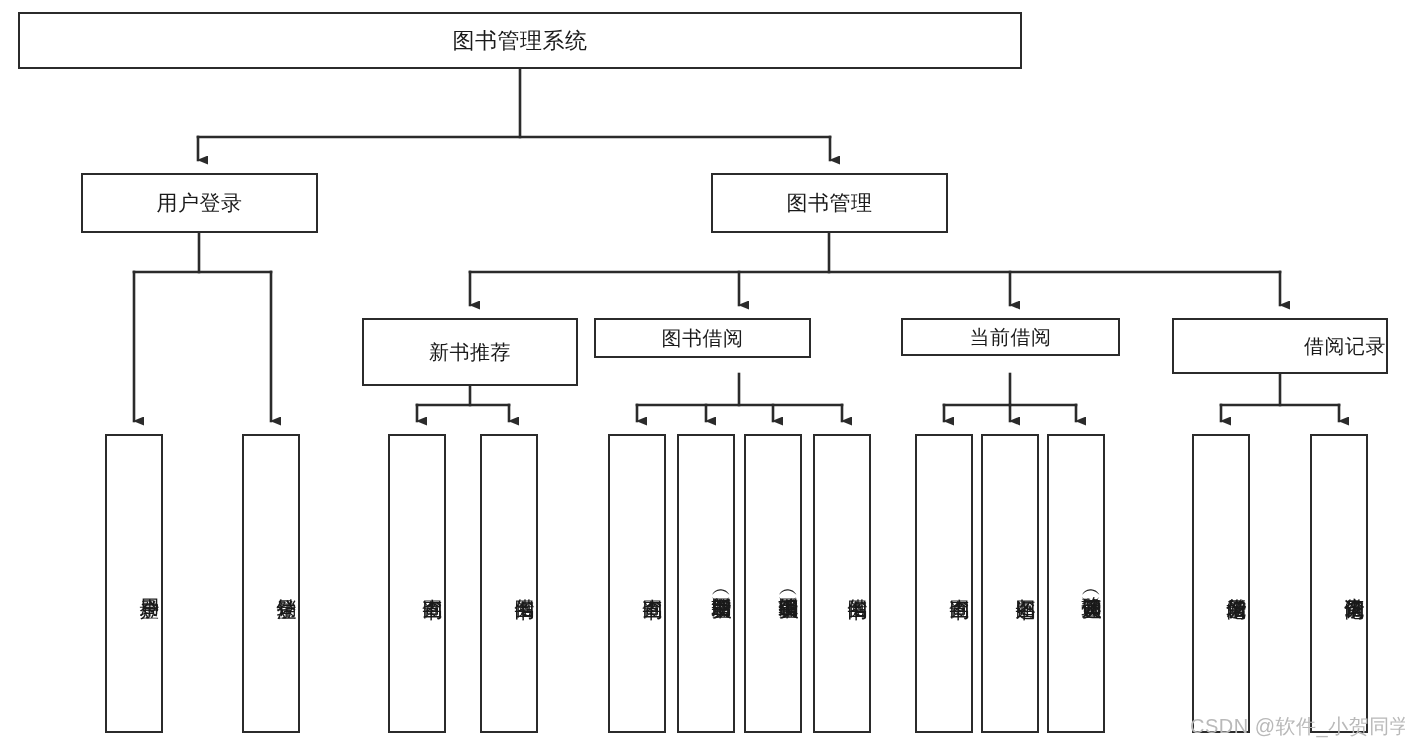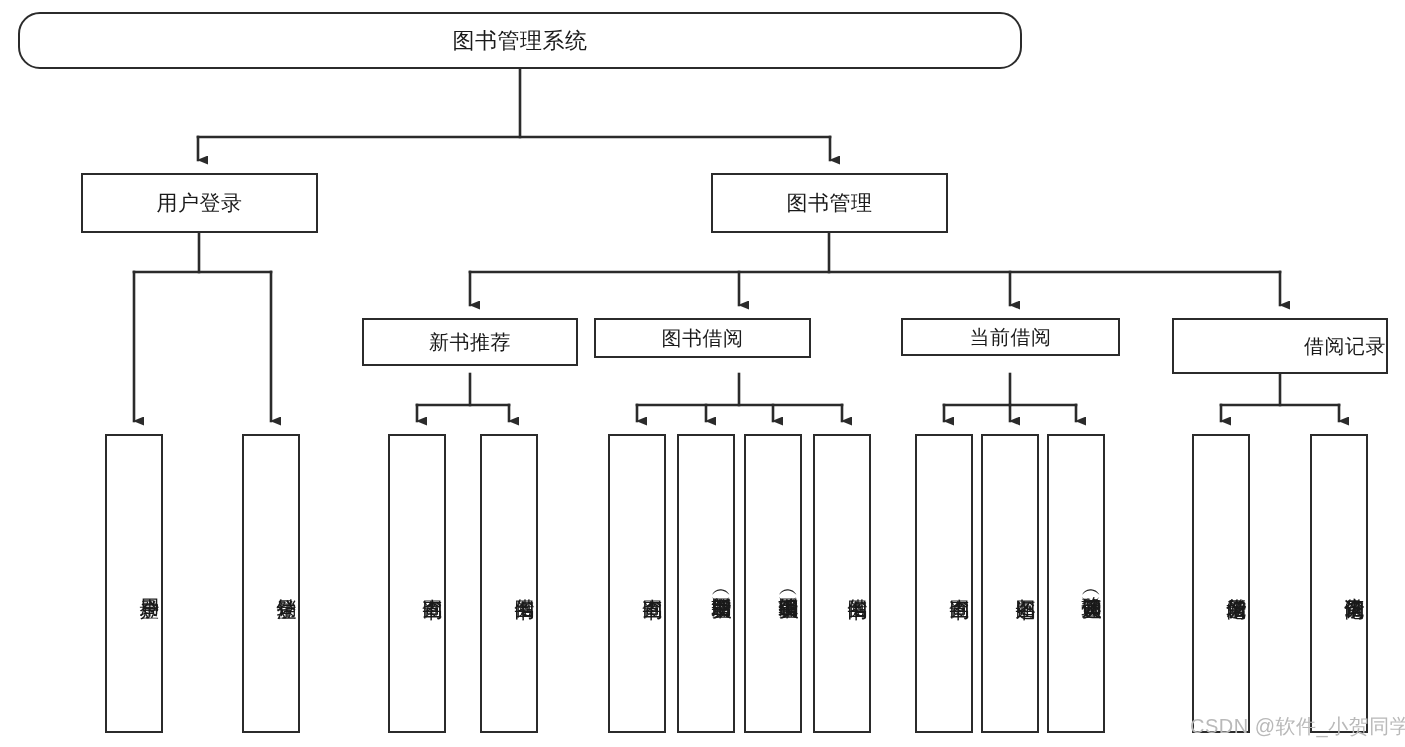--- a/index.html
+++ b/index.html
@@ -121,32 +121,32 @@
       <path d="M 1010,405 L 1010,421" marker-end="url(#arrowhead)"></path>
       <path d="M 1076,405 L 1076,421" marker-end="url(#arrowhead)"></path>
 
       <path d="M 1280,374 L 1280,405"></path>
       <path d="M 1221,405 L 1339,405"></path>
       <path d="M 1221,405 L 1221,421" marker-end="url(#arrowhead)"></path>
       <path d="M 1339,405 L 1339,421" marker-end="url(#arrowhead)"></path>
     </g>
   </svg>
 
-  <div class="node root" style="left:18px; top:12px; width:1004px; height:57px;border-radius:22px;">
+  <div class="node root" style="left:18px; top:12px; width:1004px; height:57px;">
     <span>图书管理系统</span>
   </div>
 
   <div class="node level2" style="left:81px; top:173px; width:237px; height:60px;">
     <span>用户登录</span>
   </div>
   <div class="node level2" style="left:711px; top:173px; width:237px; height:60px;">
     <span>图书管理</span>
   </div>
 
-  <div class="node level3" style="left:362px; top:318px; width:216px; height:48px;">
+  <div class="node level3" style="left:362px; top:318px; width:216px; height:68px;">
     <span>新书推荐</span>
   </div>
   <div class="node level3" style="left:594px; top:318px; width:217px; height:40px;">
     <span>图书借阅</span>
   </div>
   <div class="node level3" style="left:901px; top:318px; width:219px; height:38px;">
     <span>当前借阅</span>
   </div>
   <div class="node level3" style="left:1172px; top:318px; width:216px; height:56px;justify-content:flex-end;">
     <span>借阅记录</span>

